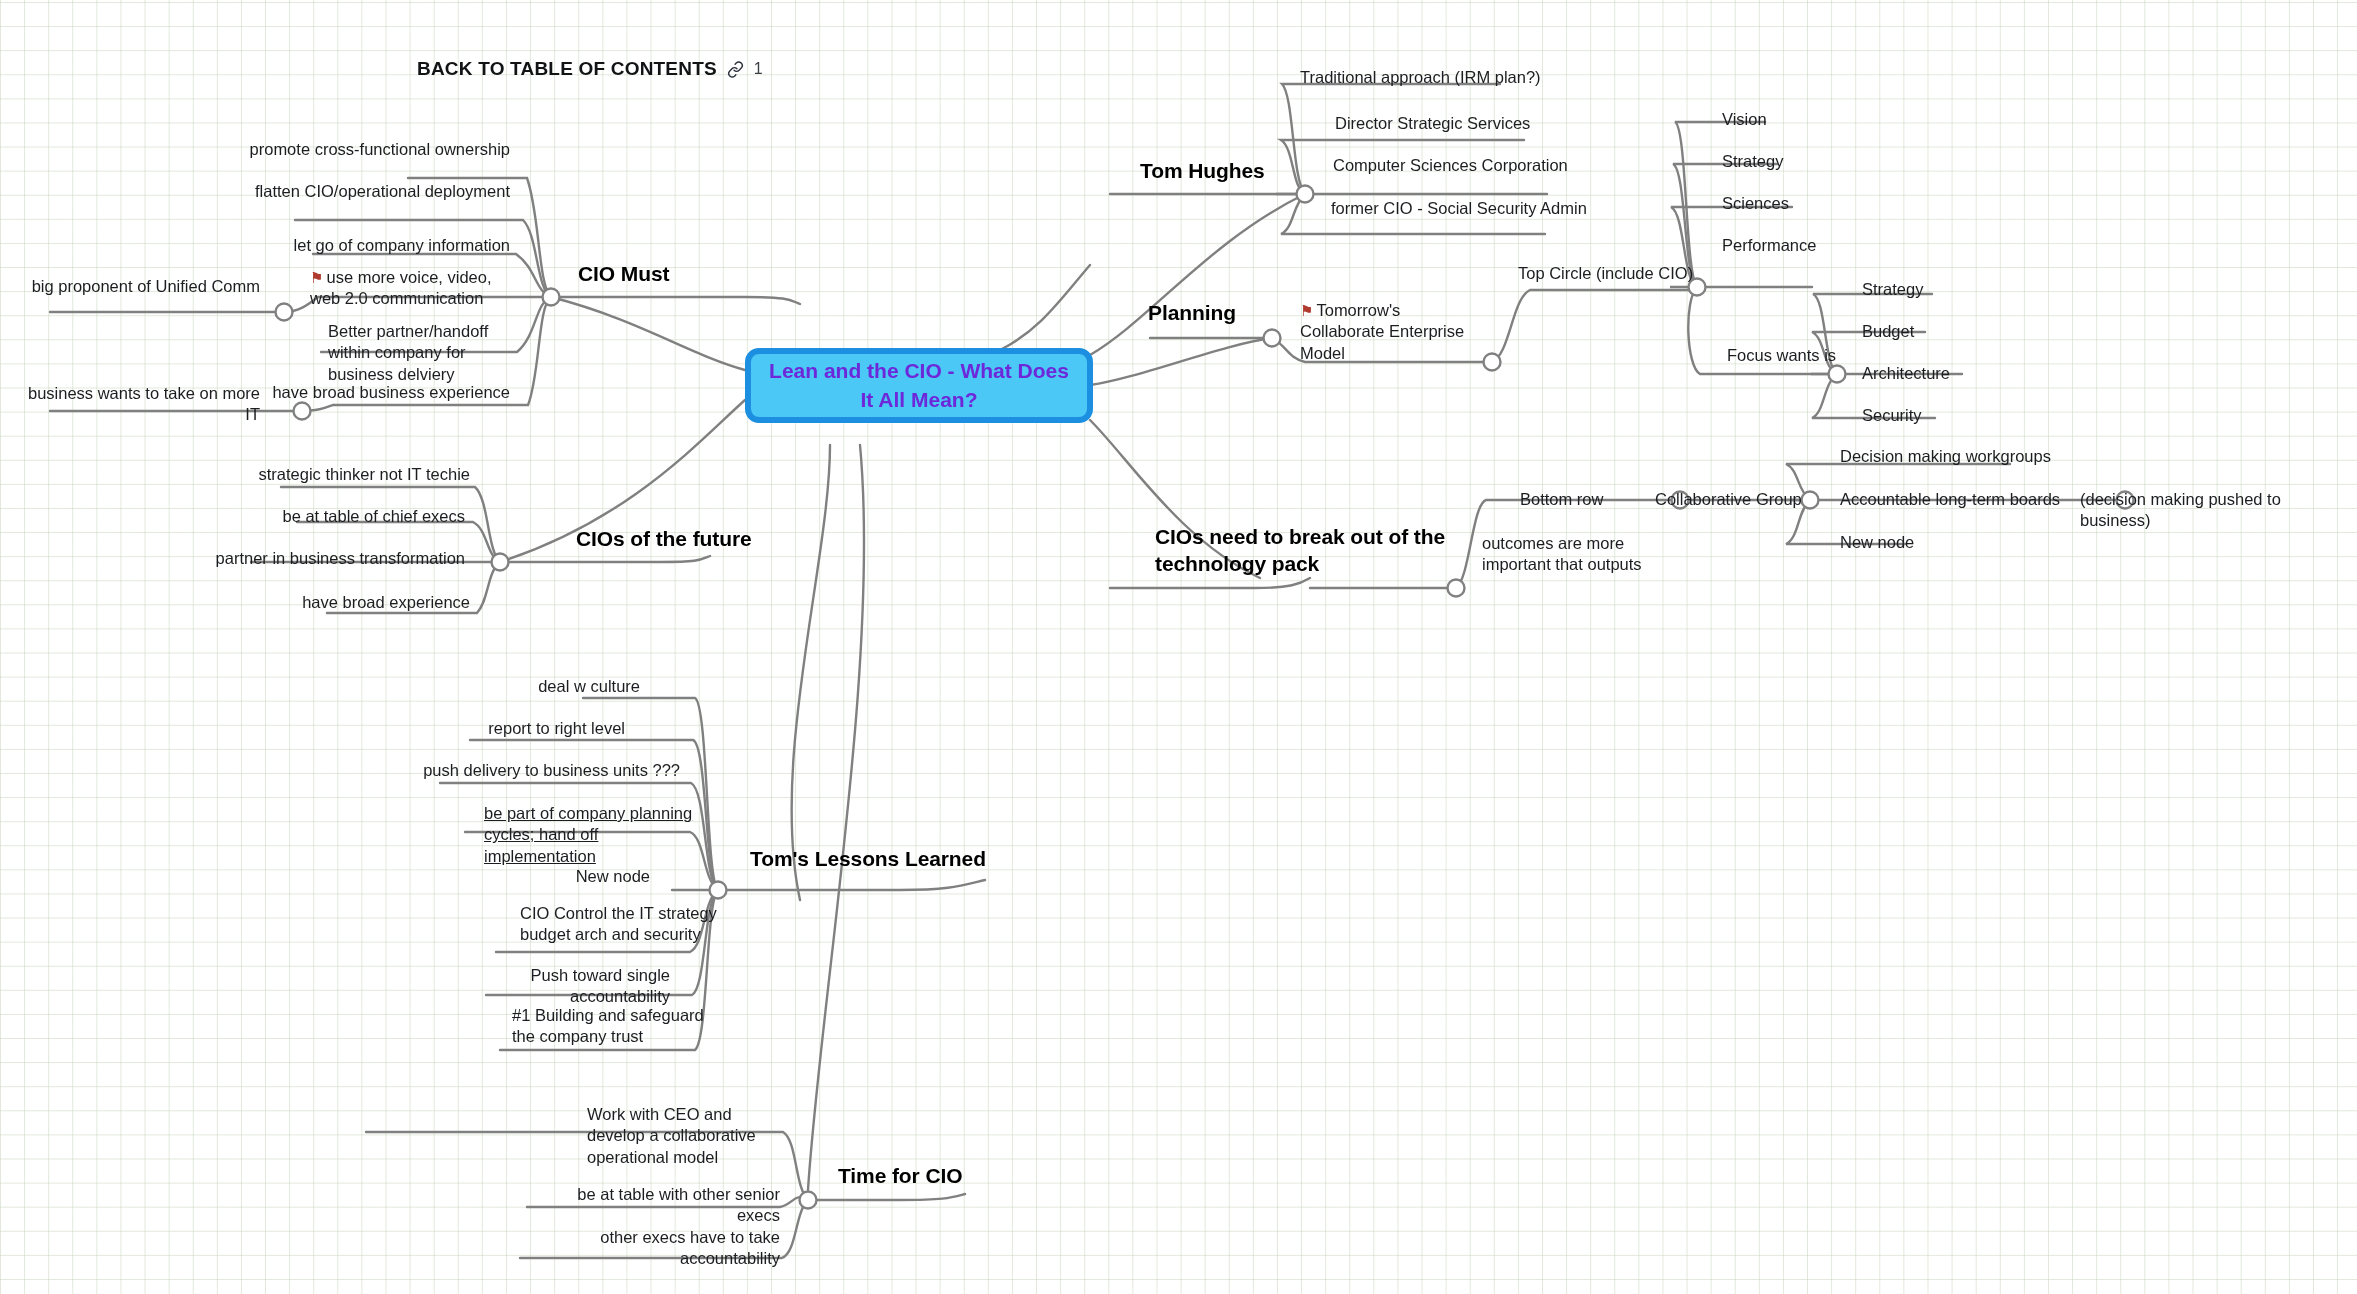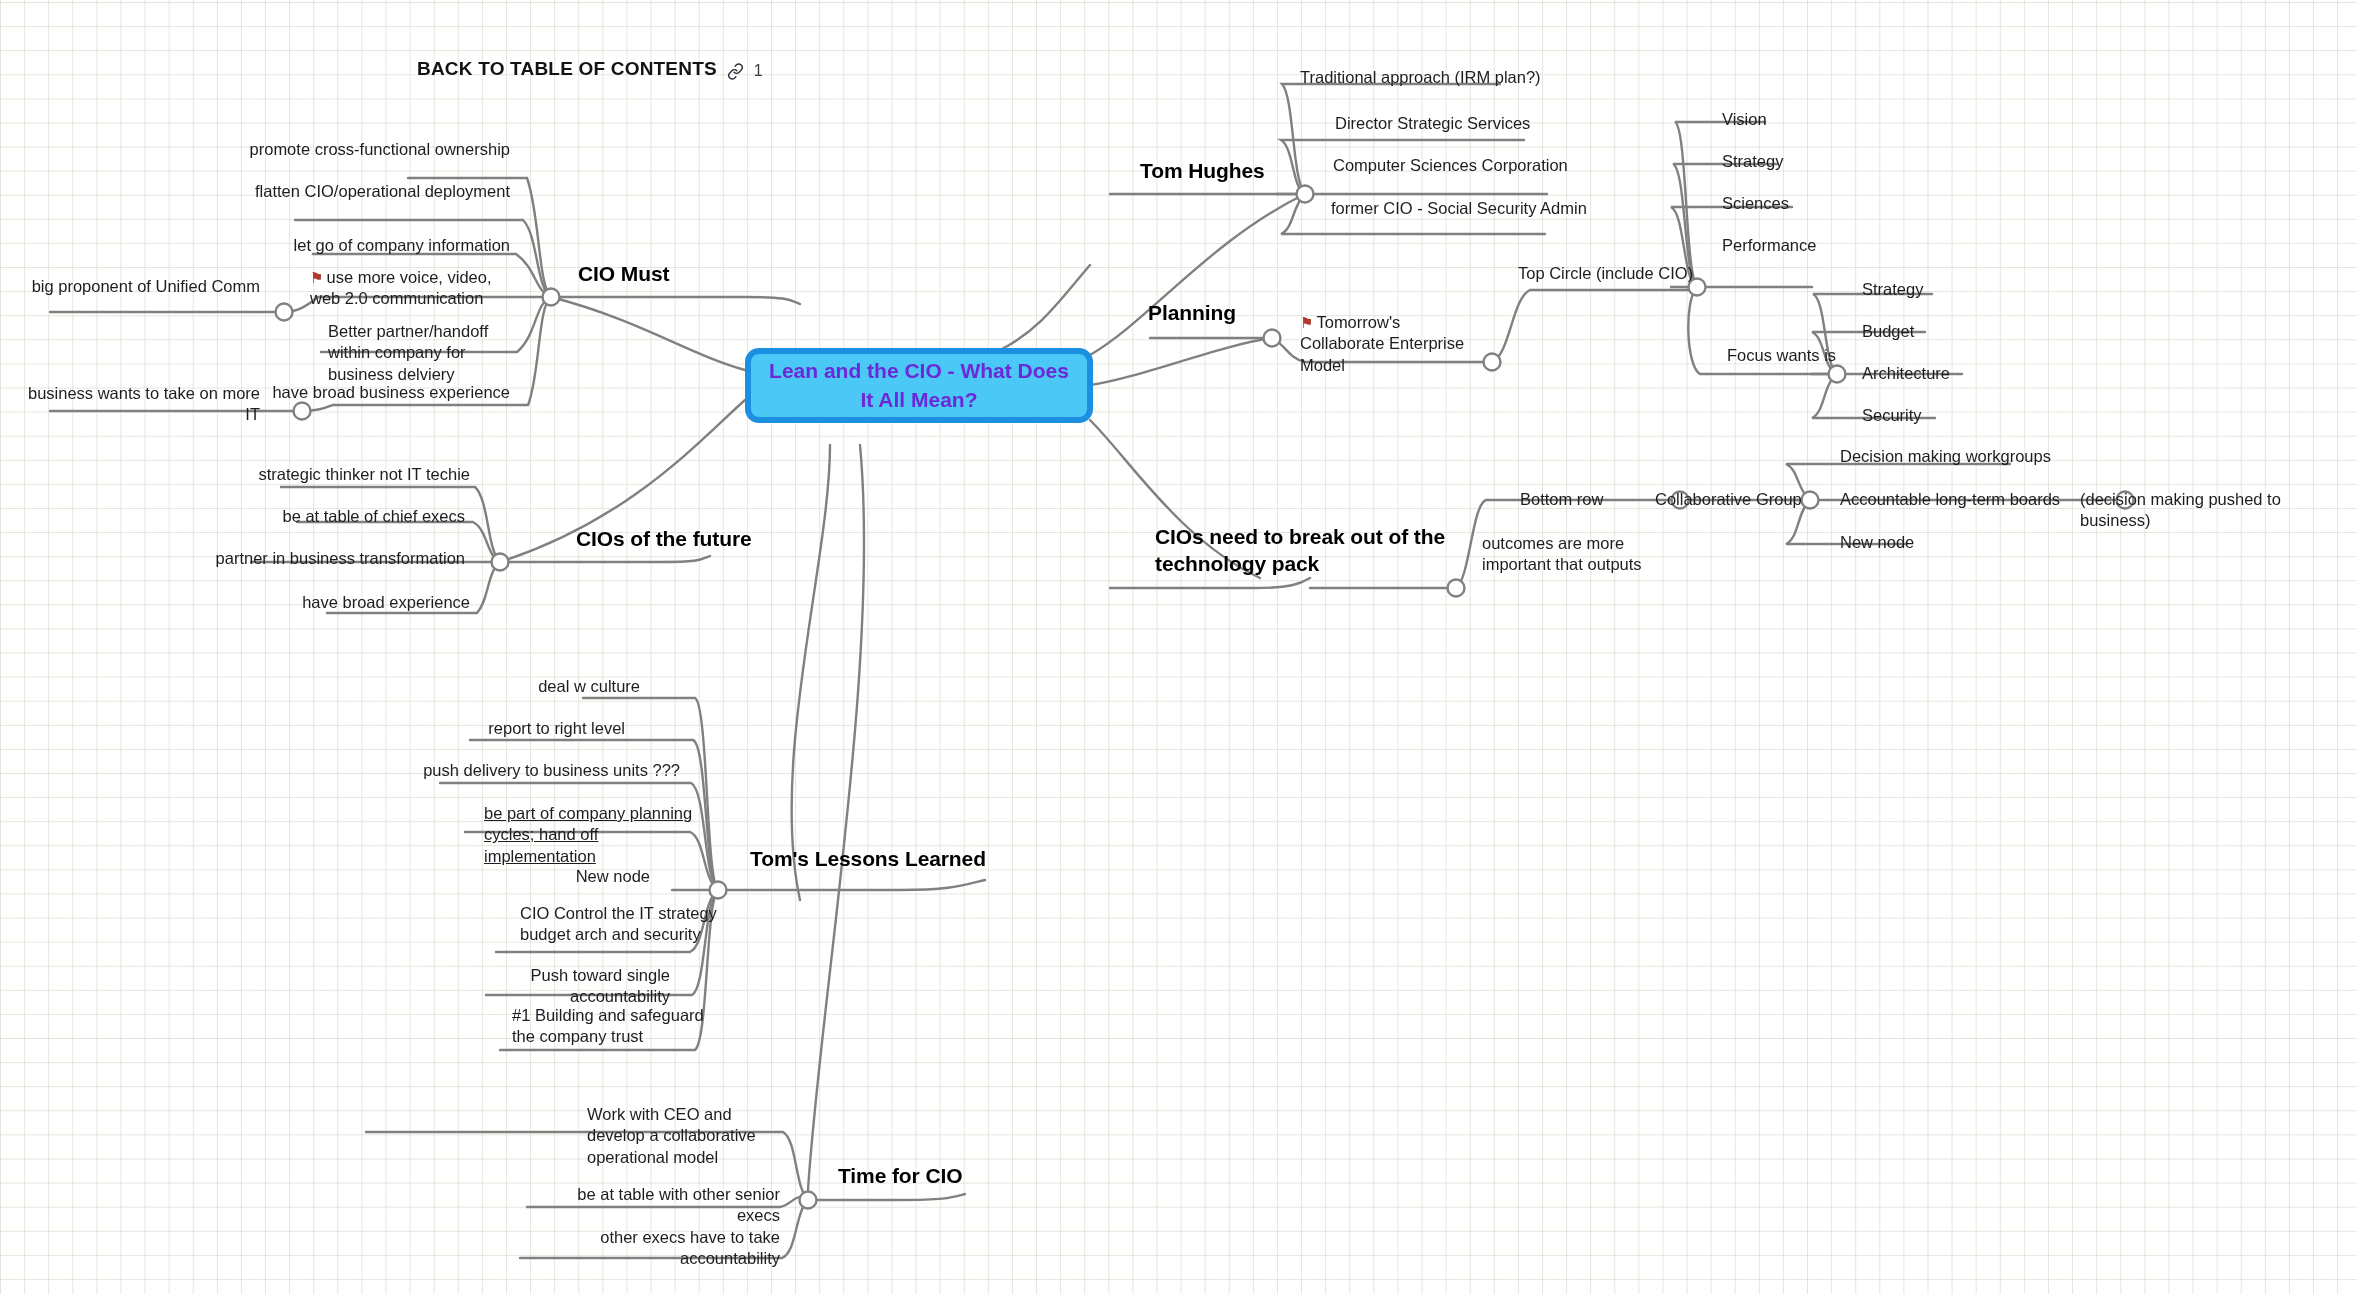--- a/index.html
+++ b/index.html
@@ -64,21 +64,21 @@
   .ta-l{text-align:left;}
 
   .flag{
     color:#b03a2e;
     font-size:15px;
     margin-right:3px;
   }
   
   .toc-wrap{
     position:absolute;
-    display:flex;align-items:flex-end;gap:10px;
+    display:flex;align-items:center;gap:10px;
   }
   .toc-title{
     font-weight:bold;font-size:19px;color:#111315;letter-spacing:0.2px;
   }
   .toc-count{font-size:16px;color:#3b3f45;}
   .link-icon{display:inline-block;width:17px;height:17px;color:#2b2f3a;}
 </style>
 </head>
 <body>
 
@@ -244,21 +244,21 @@
 
   <div class="node lvl1 ta-l" style="left:1140px;top:157px;width:220px;">Tom Hughes</div>
 
   <div class="node lvl2 ta-l" style="left:1300px;top:67px;width:260px;">Traditional approach (IRM plan?)</div>
   <div class="node lvl2 ta-l" style="left:1335px;top:113px;width:260px;">Director Strategic Services</div>
   <div class="node lvl2 ta-l" style="left:1333px;top:155px;width:280px;">Computer Sciences Corporation</div>
   <div class="node lvl2 ta-l" style="left:1331px;top:198px;width:300px;">former CIO - Social Security Admin</div>
 
   <div class="node lvl1 ta-l" style="left:1148px;top:299px;width:180px;">Planning</div>
 
-  <div class="node lvl2 ta-l" style="left:1300px;top:312px;width:185px;"><span class="flag">⚑</span><span>Tomorrow's Collaborate Enterprise Model</span></div>
+  <div class="node lvl2 ta-l" style="left:1300px;top:300px;width:185px;"><span class="flag">⚑</span><span>Tomorrow's Collaborate Enterprise Model</span></div>
 
   <div class="node lvl2 ta-l" style="left:1518px;top:263px;width:240px;">Top Circle (include CIO)</div>
 
   <div class="node lvl3 ta-l" style="left:1722px;top:109px;width:120px;">Vision</div>
   <div class="node lvl3 ta-l" style="left:1722px;top:151px;width:120px;">Strategy</div>
   <div class="node lvl3 ta-l" style="left:1722px;top:193px;width:130px;">Sciences</div>
   <div class="node lvl3 ta-l" style="left:1722px;top:235px;width:140px;">Performance</div>
 
   <div class="node lvl3 ta-l" style="left:1727px;top:345px;width:150px;">Focus wants is</div>
 

